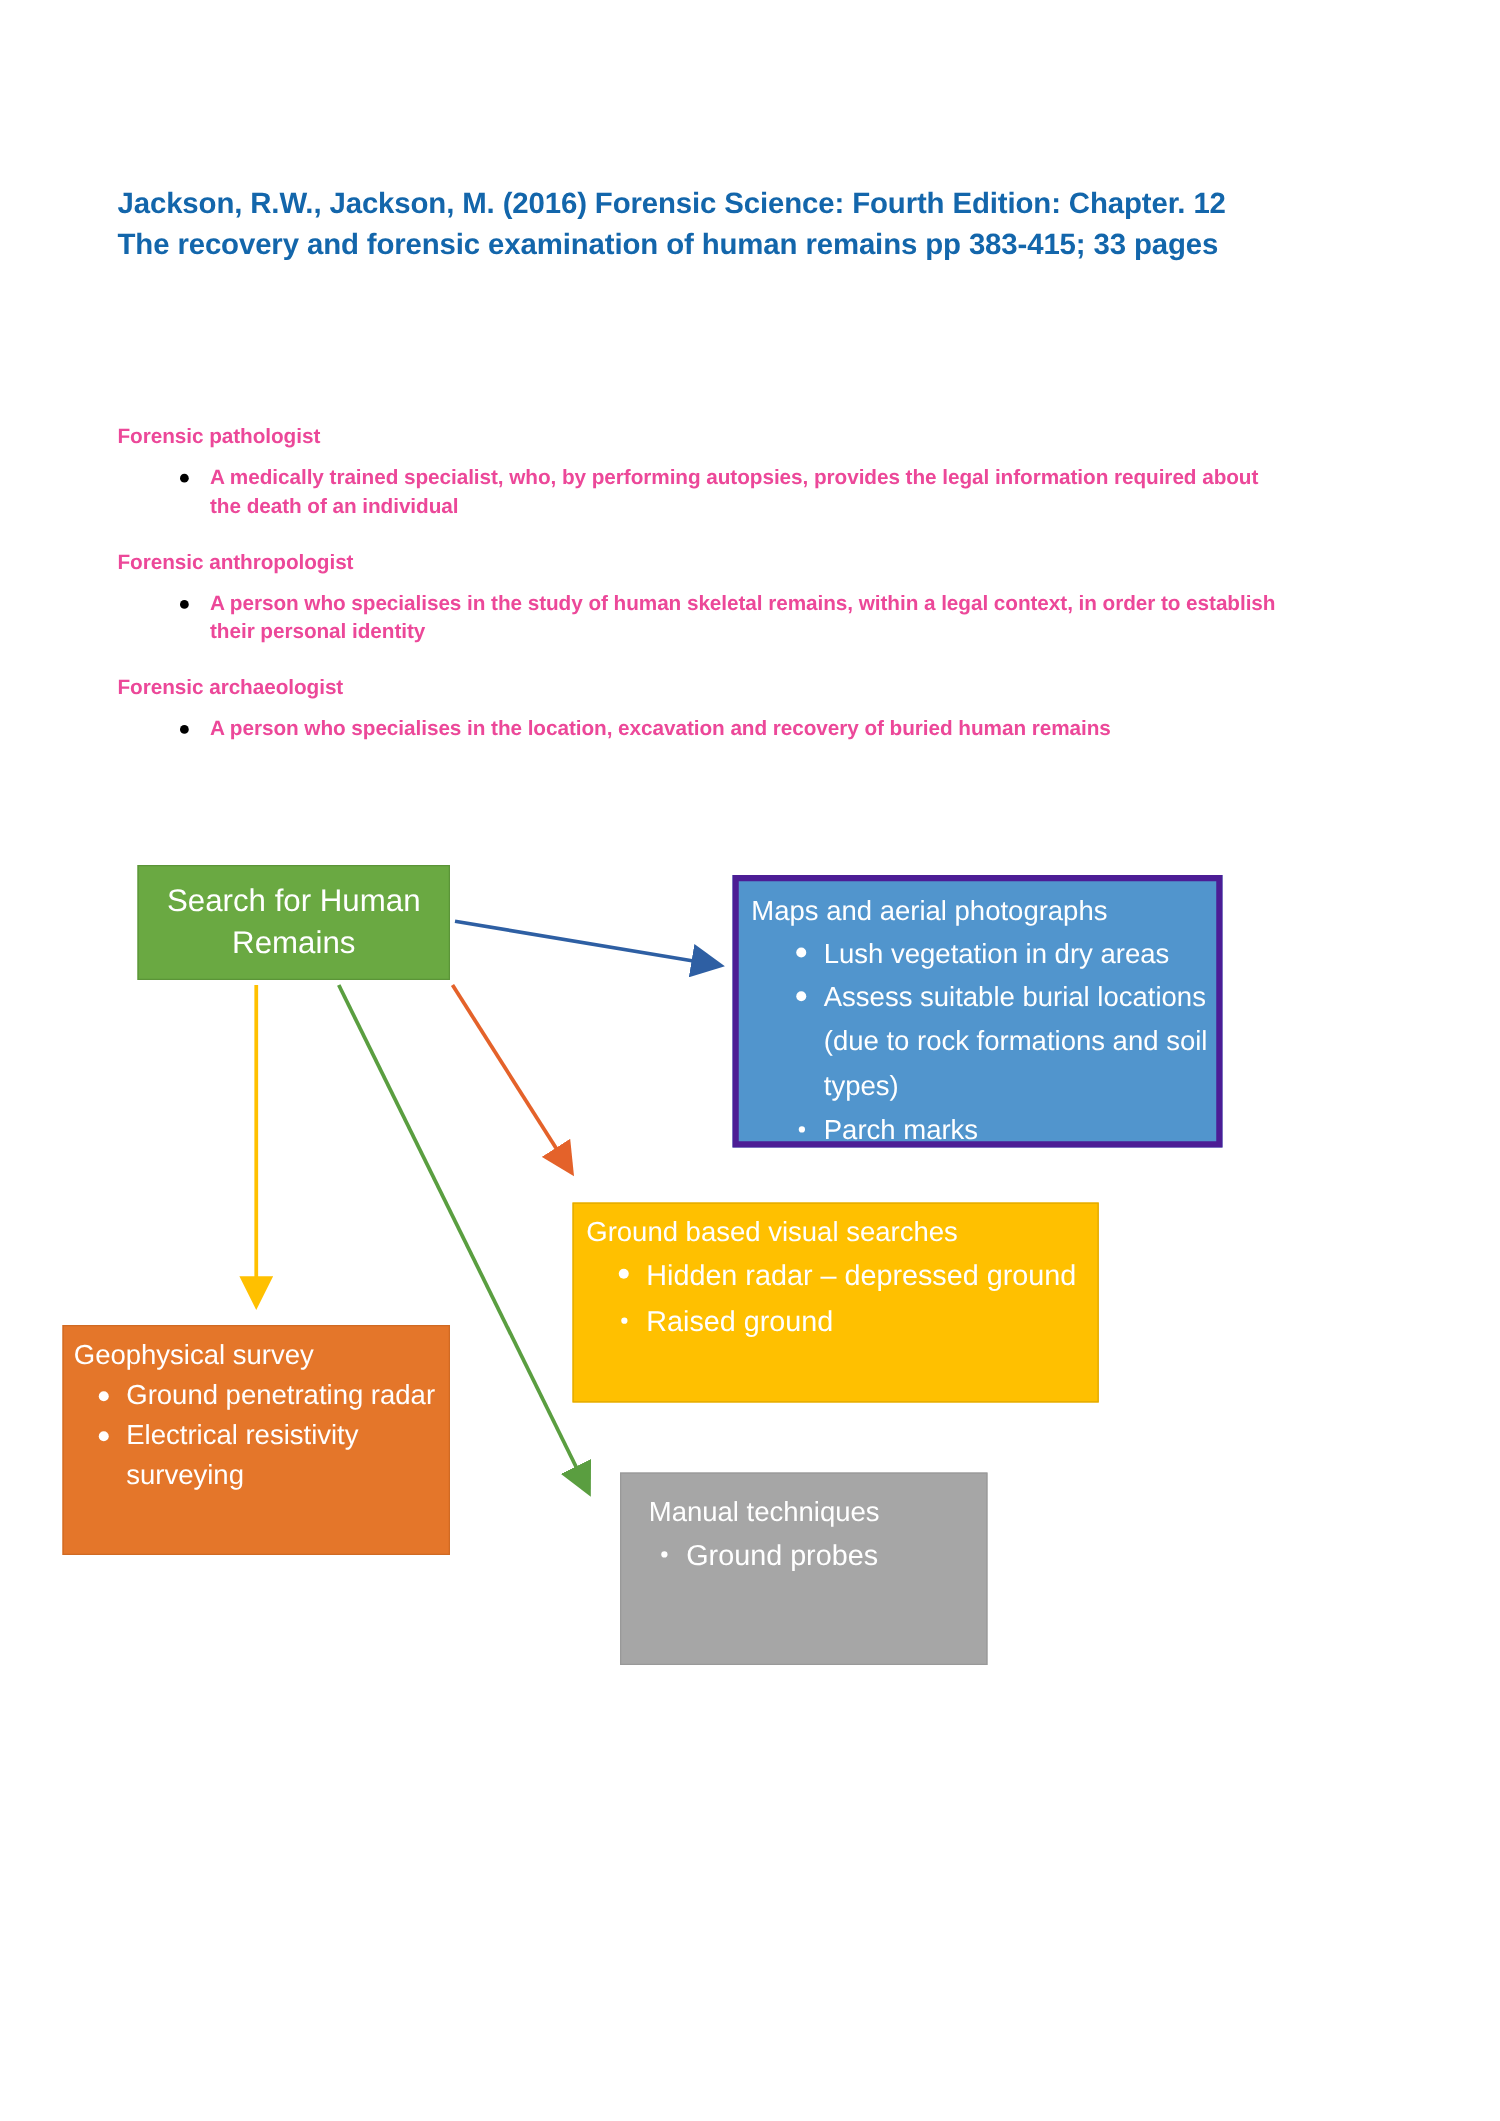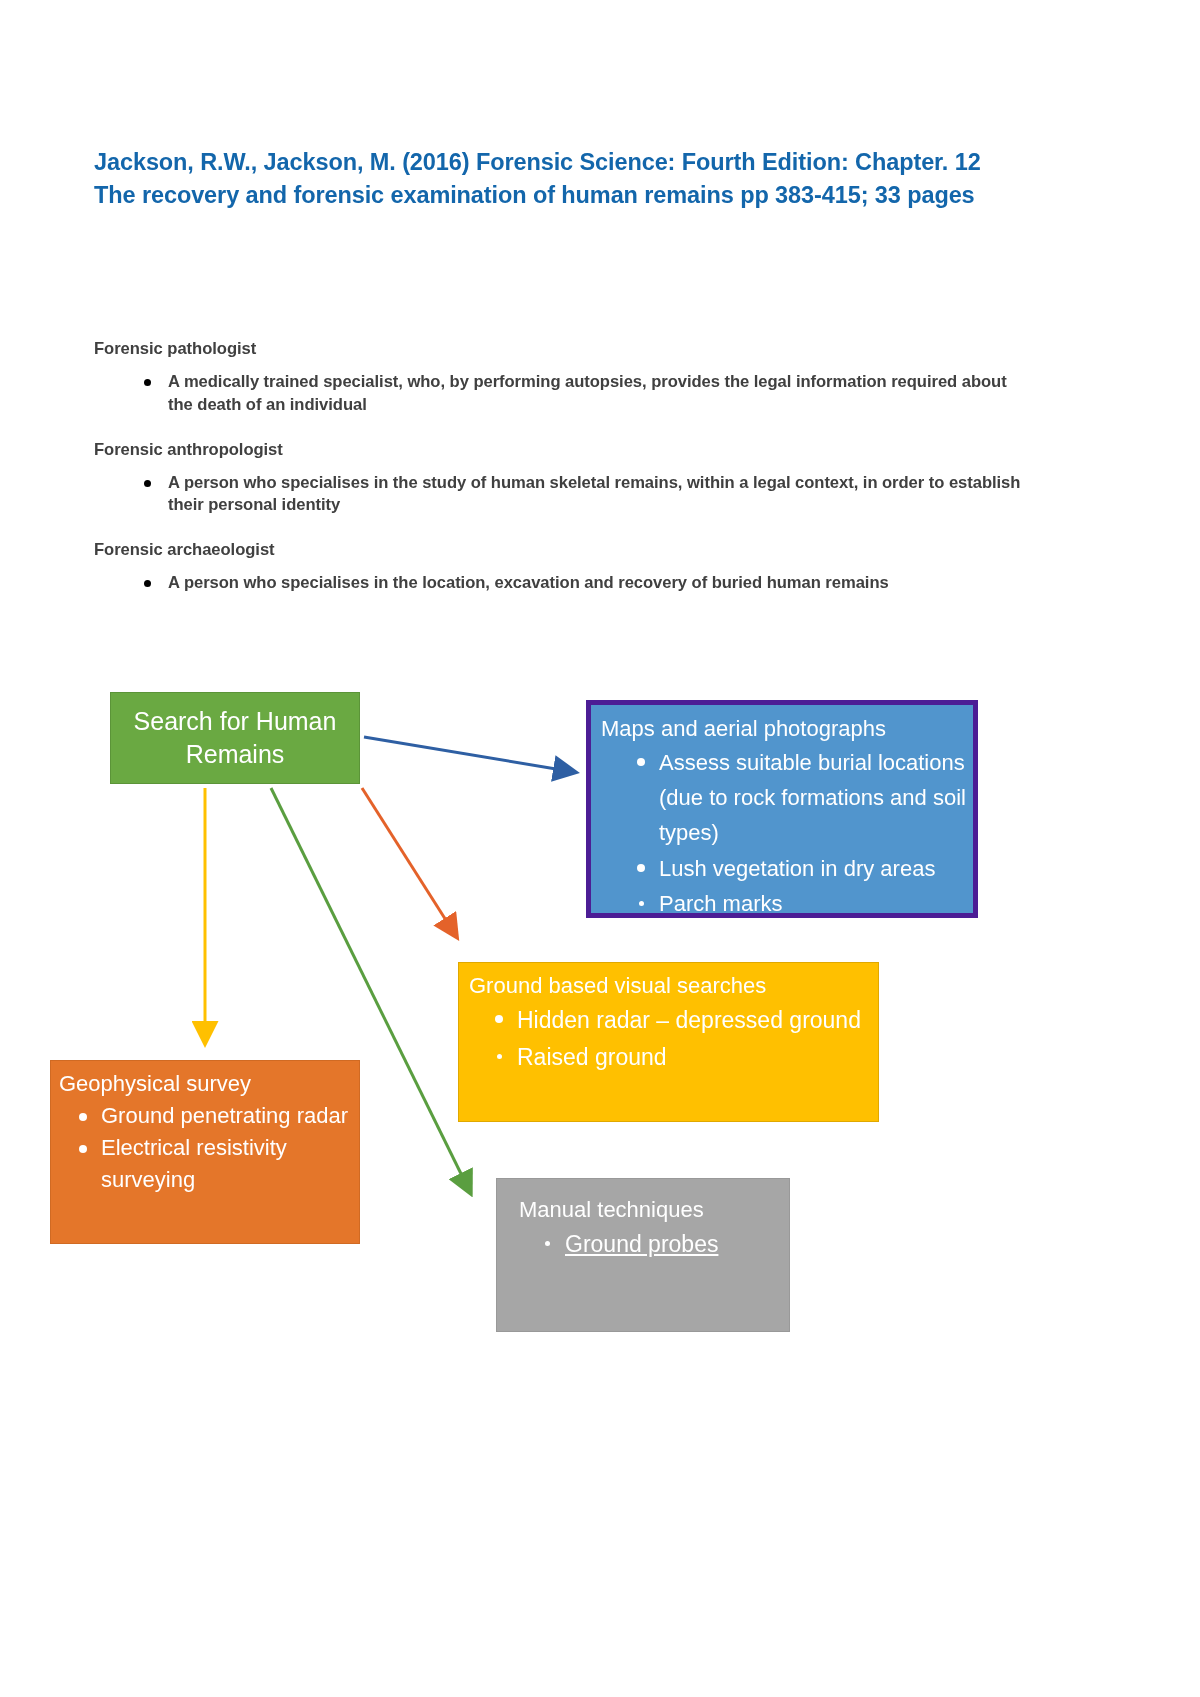--- a/index.html
+++ b/index.html
@@ -32,21 +32,21 @@
     color: #1366ab;
     letter-spacing: -0.1px;
   }
 
   
   .notes {
     position: absolute;
     left: 94px;
     top: 338px;
     width: 930px;
-    color: #404040;
+    color: #ec4899;
     font-size: 16.6px;
     font-weight: bold;
     line-height: 1.38;
   }
   .notes .term {
     margin: 0 0 10px 0;
     letter-spacing: -0.05px;
   }
   .notes .term.spaced { margin-top: 22px; }
   .notes ul {
@@ -186,21 +186,21 @@
   
   #box-manual {
     left: 496px;
     top: 1178px;
     width: 294px;
     height: 154px;
     background: #a6a6a6;
     border: 1px solid #999999;
   }
   #box-manual .box-title { padding-top: 16px; padding-left: 22px; }
-  #box-manual ul { padding-left: 46px; text-decoration: underline; }
+  #box-manual ul { padding-left: 30px; }
   #box-manual li { font-size: 23px; }
 </style>
 </head>
 <body>
 
 <div id="page">
 
   <div class="doc-title">Jackson, R.W., Jackson, M. (2016) Forensic Science: Fourth Edition: Chapter. 12 The recovery and forensic examination of human remains pp 383-415; 33 pages</div>
 
   <div class="notes">
@@ -249,22 +249,22 @@
       <line x1="271" y1="788" x2="470" y2="1192" stroke="#5a9e40" stroke-width="3" marker-end="url(#ah-green)"></line>
     </svg>
 
     <div class="box" id="box-root">
       <span class="root-label">Search for Human Remains</span>
     </div>
 
     <div class="box" id="box-maps">
       <div class="box-title">Maps and aerial photographs</div>
       <ul>
+        <li>Lush vegetation in dry areas</li>
         <li>Assess suitable burial locations (due to rock formations and soil types)</li>
-        <li>Lush vegetation in dry areas</li>
         <li class="small-bullet">Parch marks</li>
       </ul>
     </div>
 
     <div class="box" id="box-visual">
       <div class="box-title">Ground based visual searches</div>
       <ul>
         <li>Hidden radar – depressed ground</li>
         <li class="small-bullet">Raised ground</li>
       </ul>

